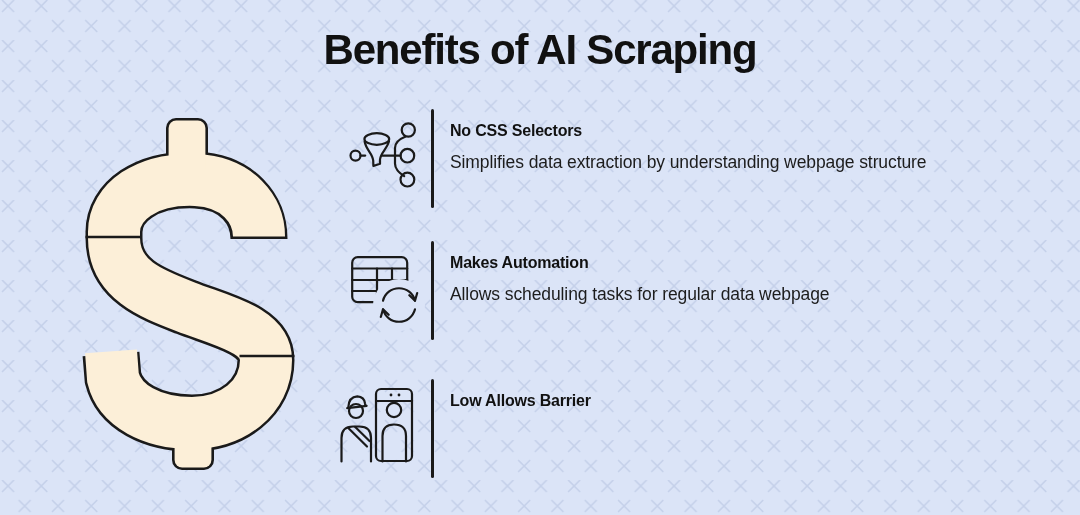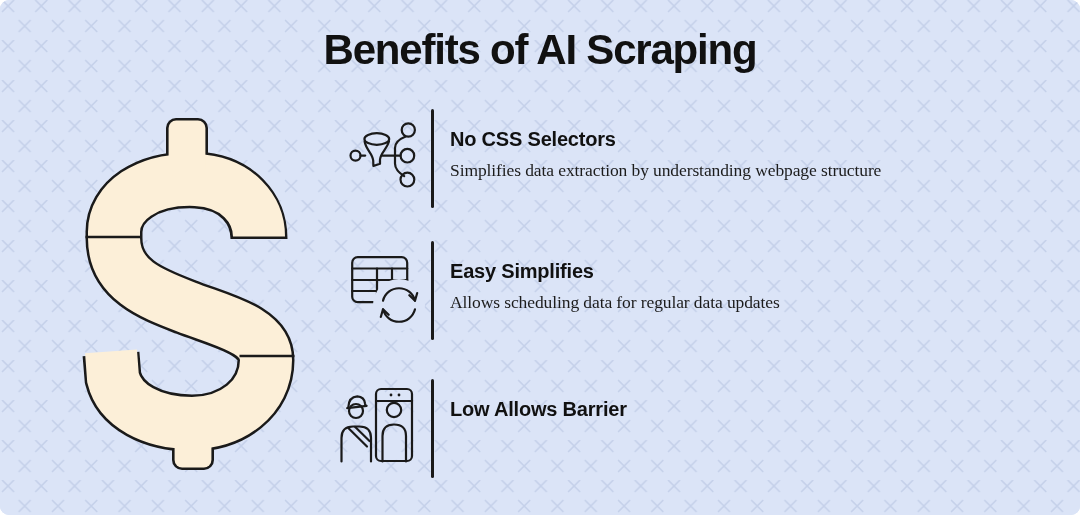--- a/index.html
+++ b/index.html
@@ -6,21 +6,21 @@
     --bg-base:#dbe4f7;
     --pattern-cross:#c4cfe9;
     --ink:#111111;
     --dollar-fill:#fcefd8;
     --outline:#1a1a1a;
   }
   html,body{margin:0;padding:0;}
   .canvas{
     position:relative;width:1080px;height:515px;overflow:hidden;
     background:var(--bg-base);
-    font-family:"Liberation Sans",sans-serif;color:var(--ink);border-radius:9px;
+    font-family:"Liberation Sans",sans-serif;color:var(--ink);
   }
   .bg{position:absolute;inset:0;}
   .bg-base-rect{fill:var(--bg-base);}
   .xp-line{stroke:var(--pattern-cross);stroke-width:1.7;stroke-linecap:round;fill:none;opacity:.95;}
 
   h1.title{
     position:absolute;left:0;right:0;top:29px;margin:0;text-align:center;
     font-size:42px;line-height:1;font-weight:700;letter-spacing:-1.2px;color:var(--ink);
   }
 
@@ -32,22 +32,22 @@
   .seg{stroke:var(--outline);stroke-width:2.6;fill:none;}
 
   .row{position:absolute;left:335px;width:700px;height:100px;}
   .icon-cell{position:absolute;left:0;top:0;width:92px;height:100px;}
   .icon-cell svg{position:absolute;overflow:visible;}
   .ink-stroke{stroke:var(--outline);stroke-width:2.2;fill:none;stroke-linecap:round;stroke-linejoin:round;}
   .ink-fill{fill:var(--outline);stroke:none;}
   .halo{fill:var(--bg-base);stroke:none;}
   .divider{position:absolute;left:96px;top:1px;width:2.6px;height:99px;background:var(--outline);border-radius:2px;}
   .text-cell{position:absolute;left:115px;top:0;width:580px;}
-  .b-head{margin:18px 0 0;font-size:20px;line-height:26px;font-weight:700;letter-spacing:-0.2px;color:var(--ink);}
-  .b-desc{margin:6px 0 0;font-size:17.5px;line-height:24px;letter-spacing:-0.1px;color:#1c1c1c;font-family:Liberation Serif, serif;}
+  .b-head{margin:10px 0 0;font-size:16px;line-height:26px;font-weight:700;letter-spacing:-0.2px;color:var(--ink);}
+  .b-desc{margin:6px 0 0;font-size:17.5px;line-height:24px;letter-spacing:-0.1px;color:#1c1c1c;}
 </style>
 </head>
 <body>
 
 <div class="canvas">
 
   <svg class="bg" width="1080" height="515" aria-hidden="true">
     <defs>
       <pattern id="xp" width="33.3" height="40" patternUnits="userSpaceOnUse">
         <path class="xp-line" d="M2.5 0.5 L13.5 11.5 M13.5 0.5 L2.5 11.5"></path>
@@ -100,22 +100,22 @@
         <path class="ink-stroke" d="M26 12.5 V46.2 M41 12.5 V46.2 M1.2 24 H56.2 M1.2 35 H56.2"></path>
         <circle class="halo" cx="48" cy="49" r="26"></circle>
         <path class="ink-stroke" d="M32 44.7 A16.5 16.5 0 0 1 64 44.7"></path>
         <path class="ink-stroke" d="M58.3 39.2 L64 44.7 L66.2 37"></path>
         <path class="ink-stroke" d="M64 53.3 A16.5 16.5 0 0 1 32 53.3"></path>
         <path class="ink-stroke" d="M37.7 58.8 L32 53.3 L29.8 61"></path>
       </svg>
     </div>
     <div class="divider"></div>
     <div class="text-cell">
-      <h2 class="b-head">Easy Simplifies</h2>
-      <p class="b-desc">Allows scheduling data for regular data  updates</p>
+      <h2 class="b-head">Makes Automation</h2>
+      <p class="b-desc">Allows scheduling tasks for regular data  webpage</p>
     </div>
   </div>
 
   <div class="row" style="top:378px">
     <div class="icon-cell">
       <svg style="left:3px;top:6px" width="78" height="80" viewBox="0 0 78 80" aria-hidden="true">
         <rect class="ink-stroke" x="38" y="5" width="36" height="72" rx="5"></rect>
         <circle class="ink-fill" cx="53" cy="11" r="1.4"></circle>
         <circle class="ink-fill" cx="61" cy="11" r="1.4"></circle>
         <path class="ink-stroke" d="M38 17 H74"></path>

